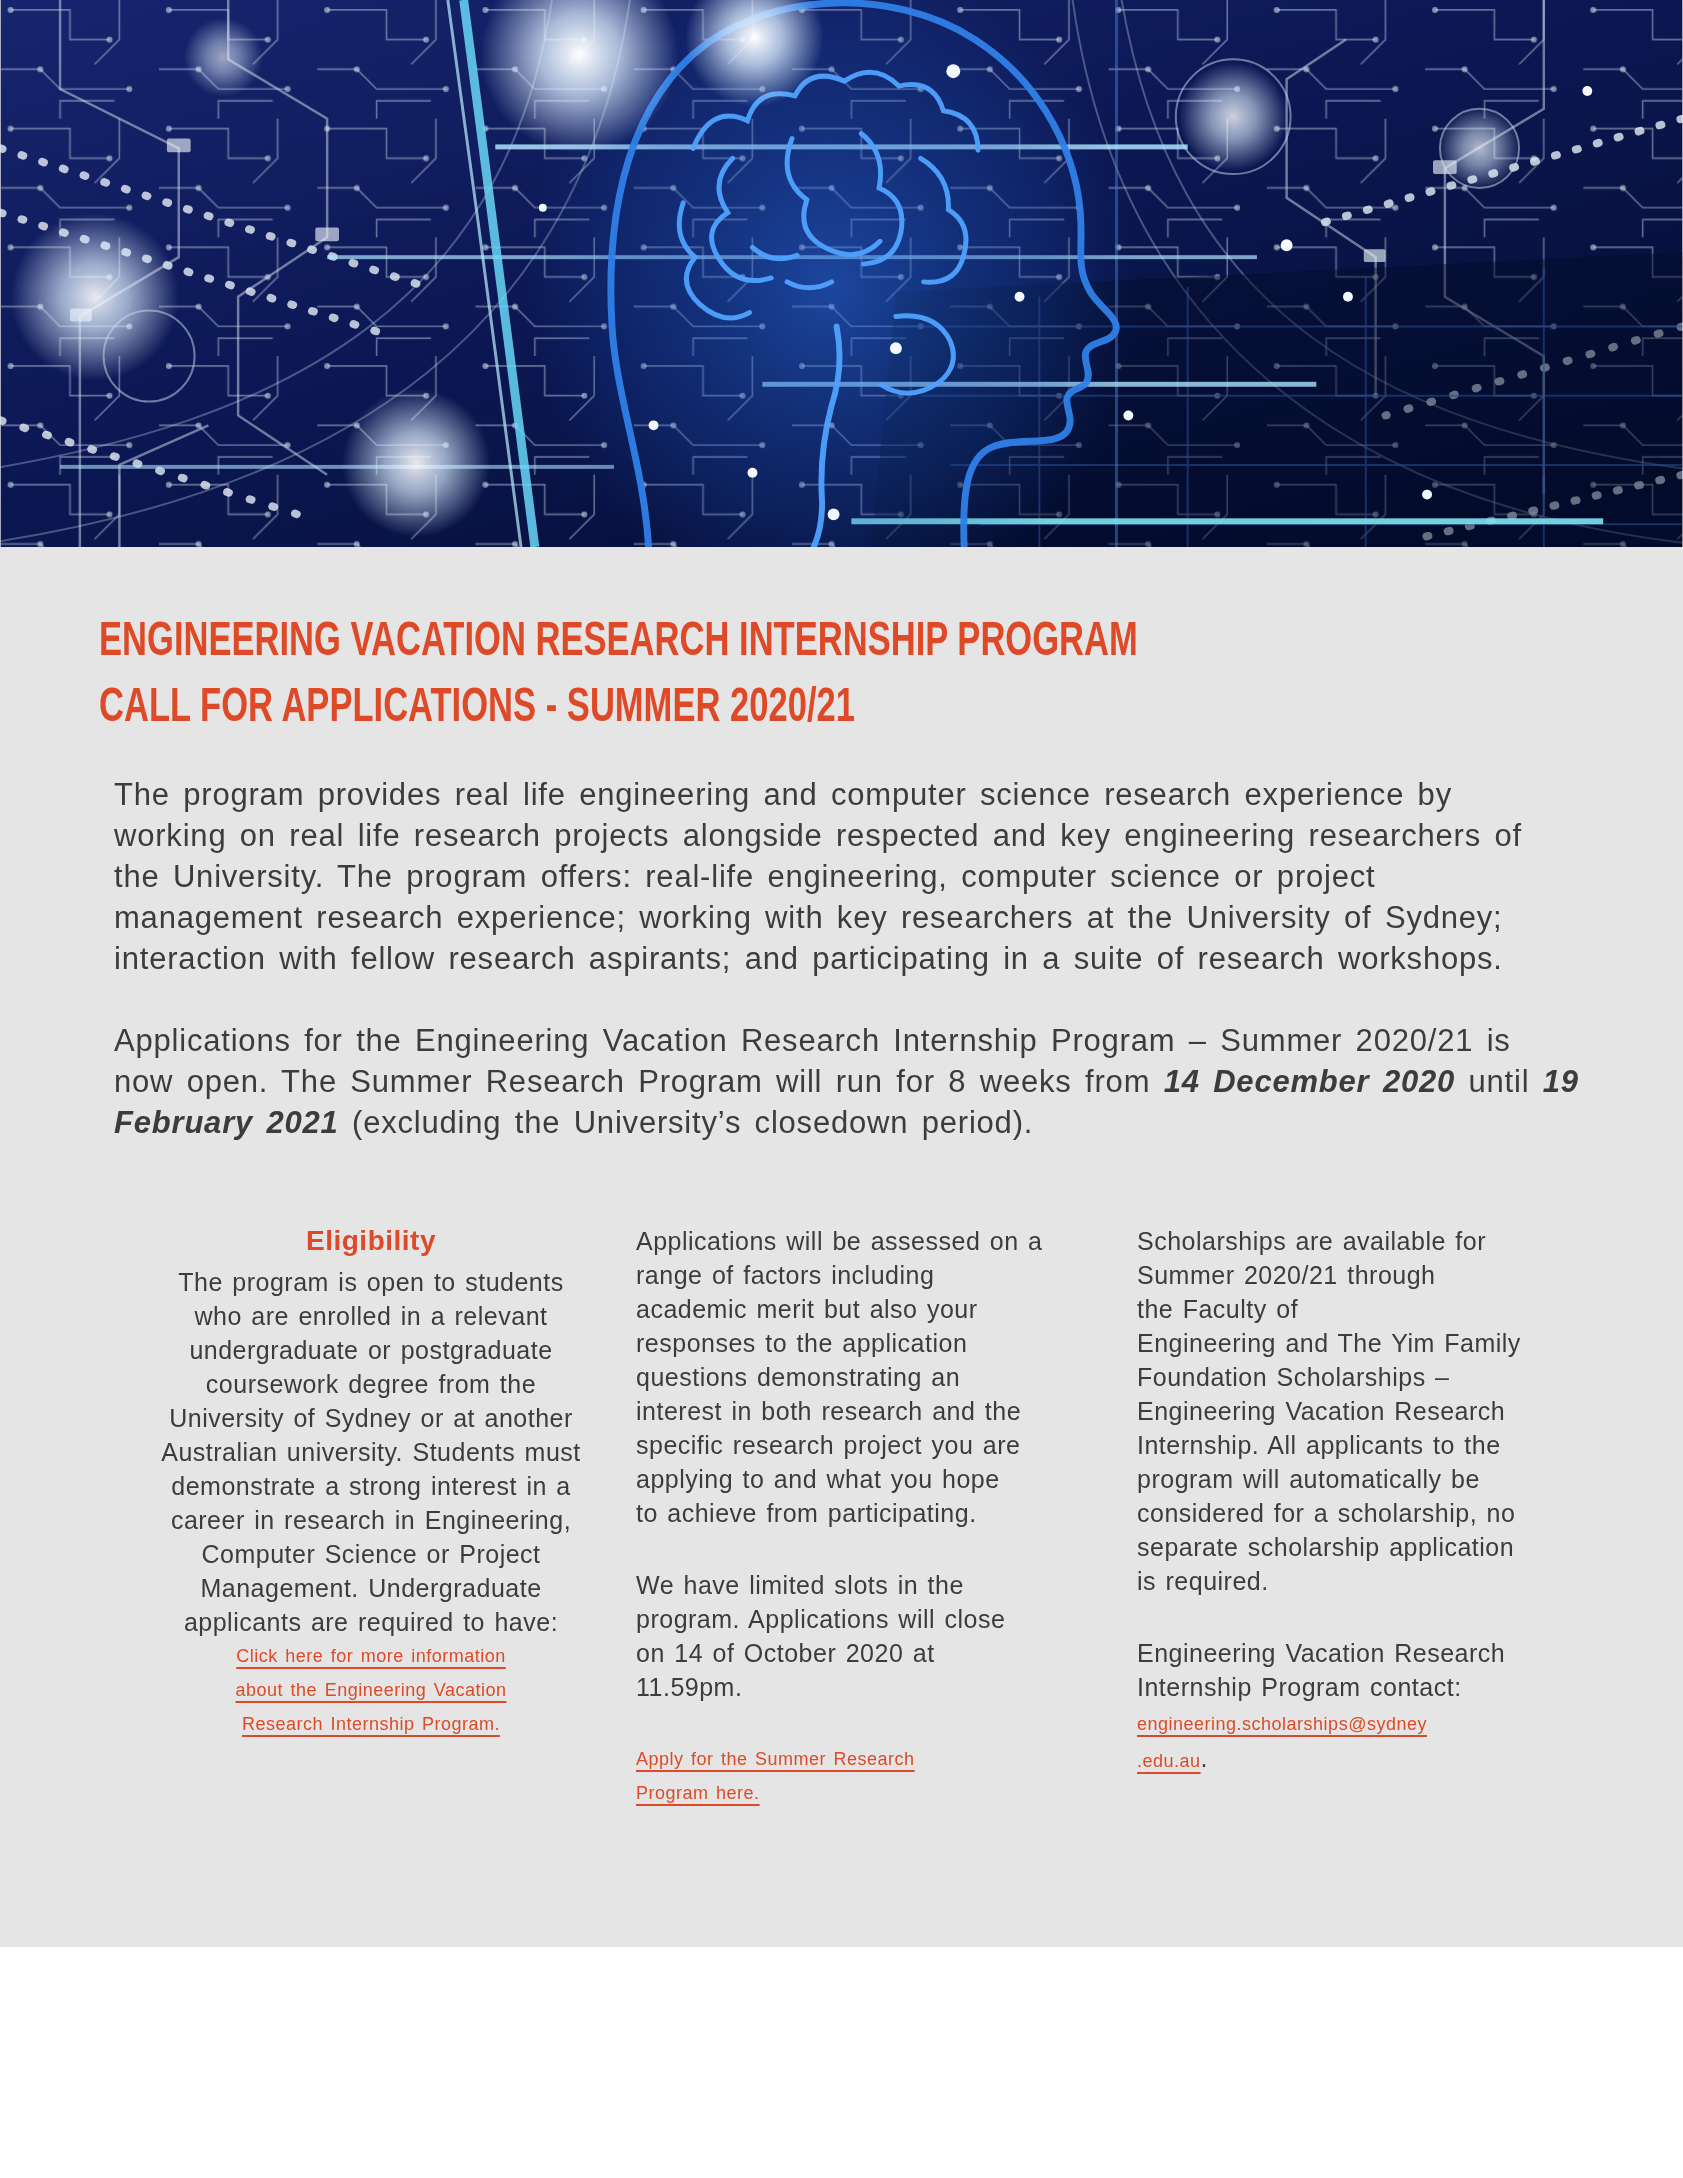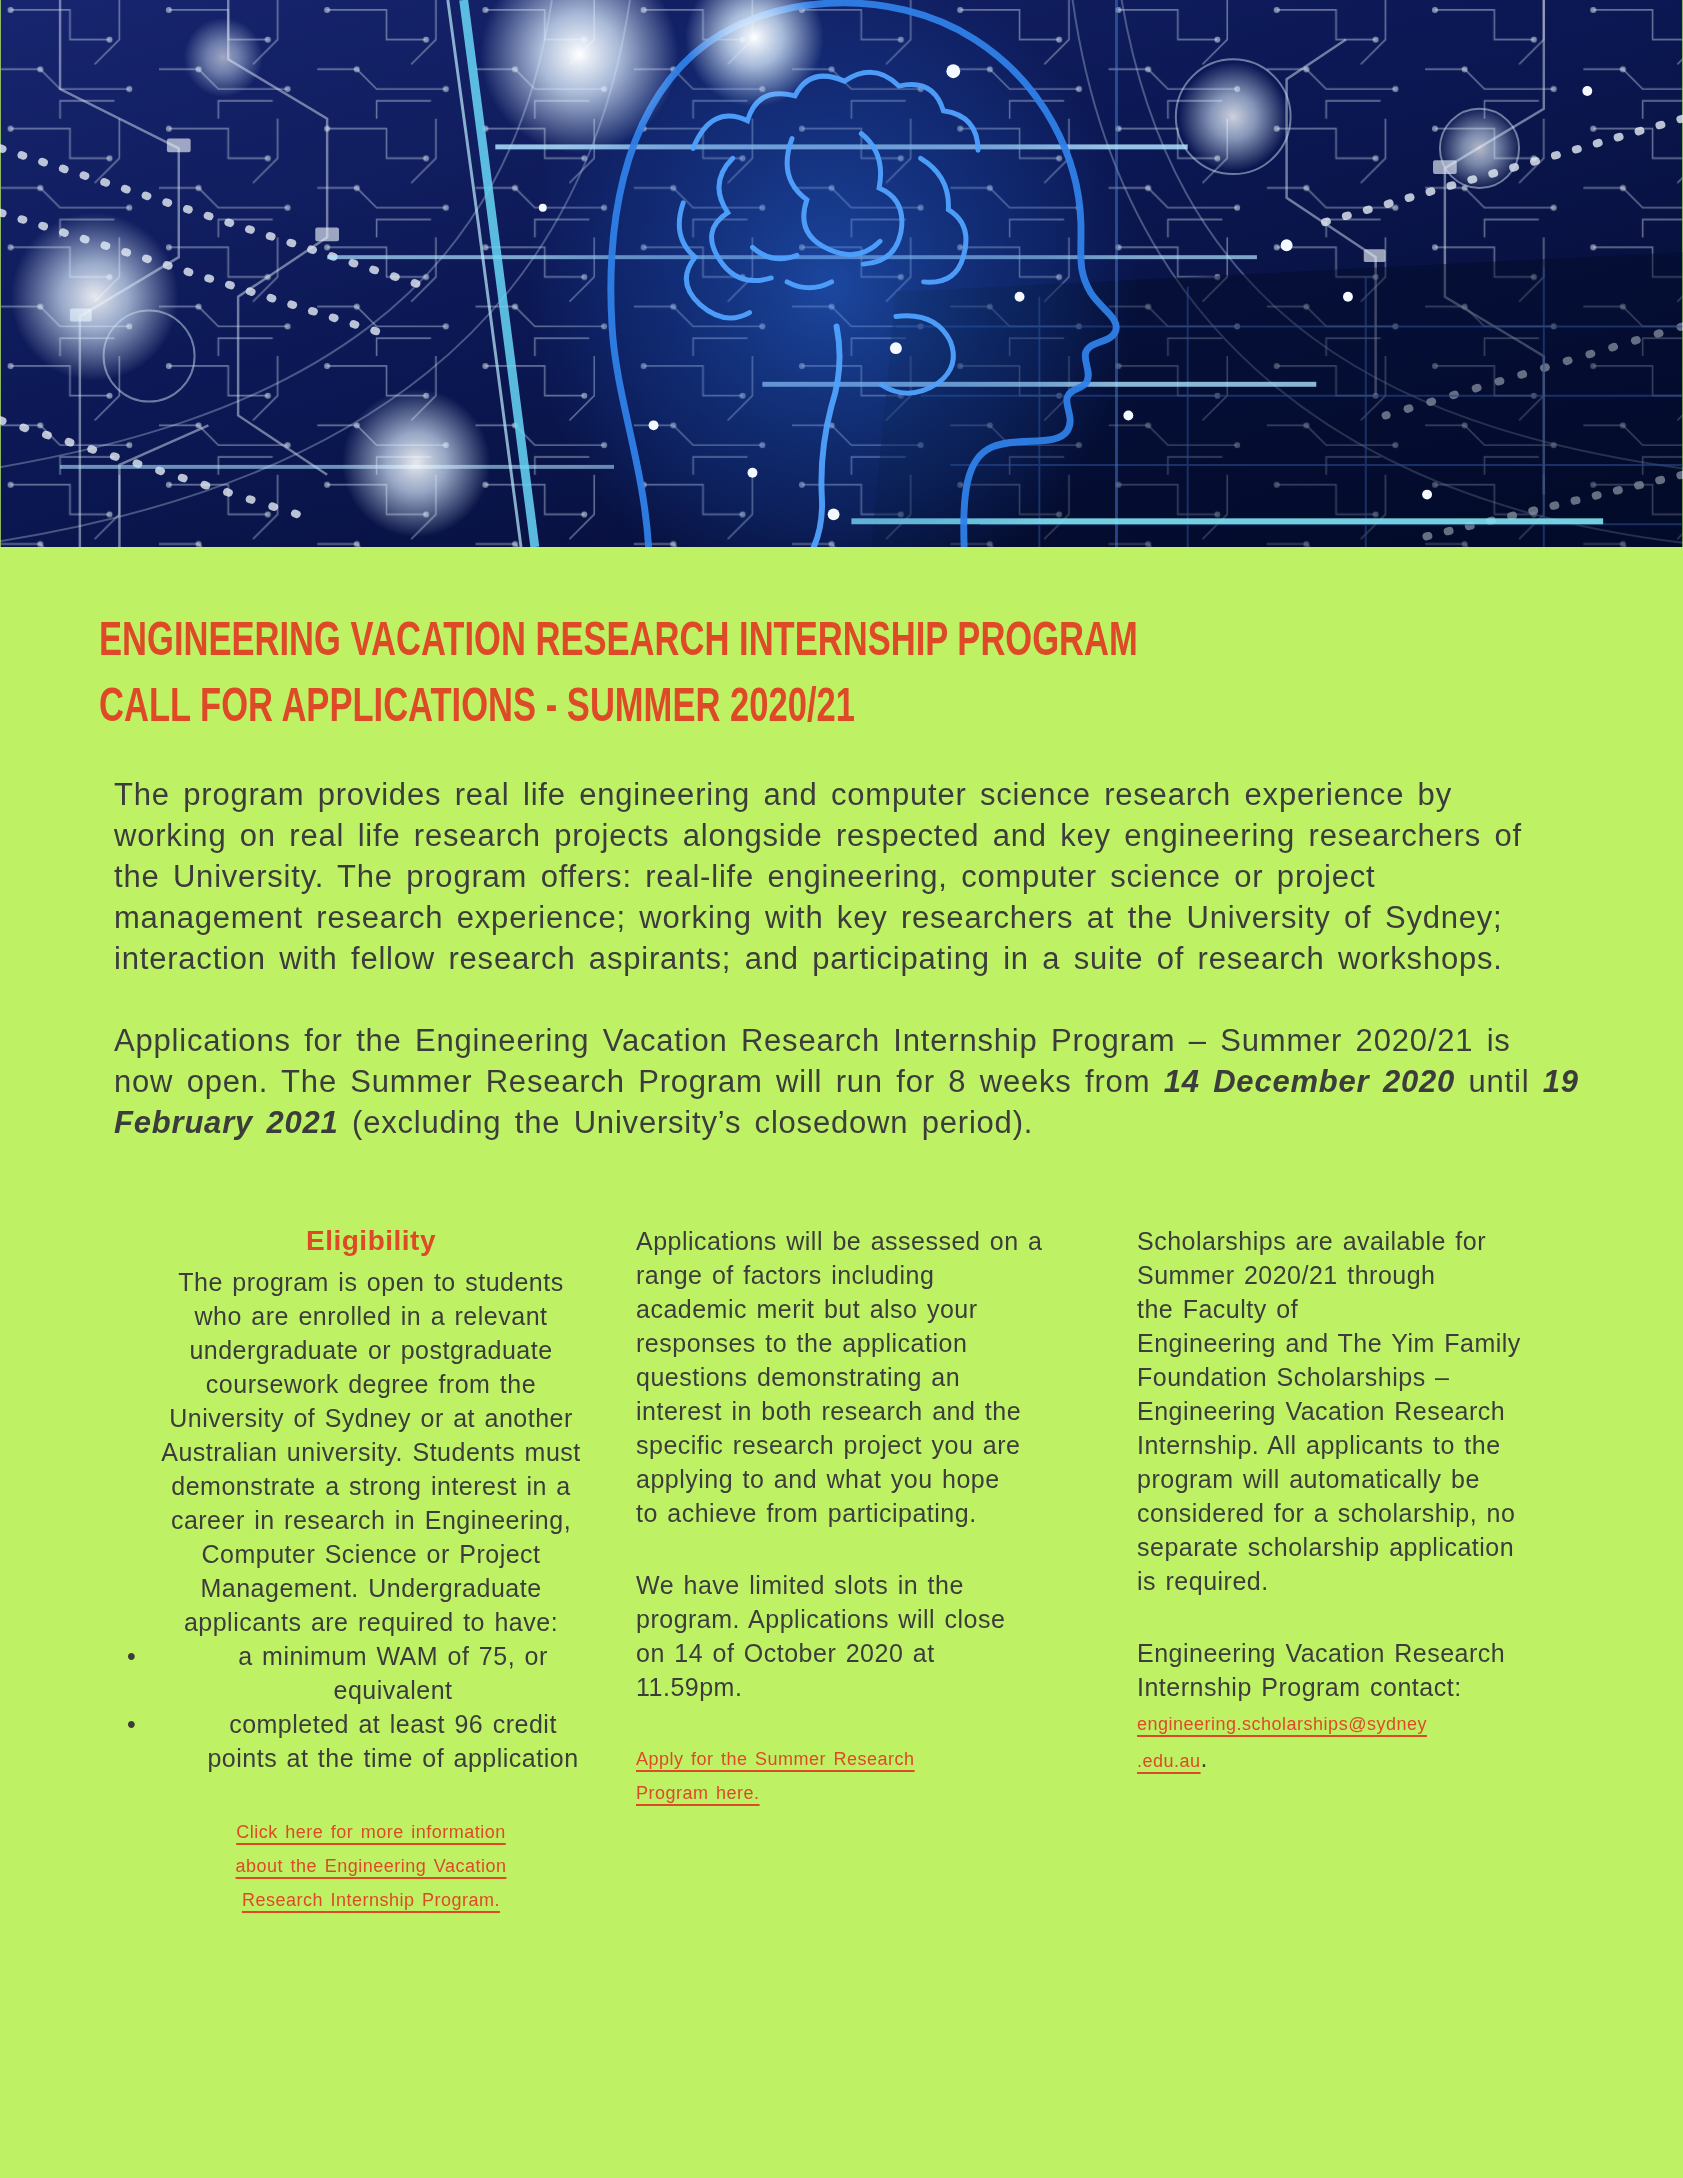--- a/index.html
+++ b/index.html
@@ -1,20 +1,20 @@
 <!DOCTYPE html>
 <html style="--accent: #de4a27; --body_text: #3c3c3c;"><head>
 <meta charset="utf-8">
 <style>
   html,body{margin:0;padding:0;background:#ffffff;}
   .page{
     position:relative;
     width:1683px;
-    height:2178px;
-    background:#bef264;
+    height:1947px;
+    background:#e5e5e5;
     overflow:hidden;
     font-family:"Liberation Sans","DejaVu Sans",sans-serif;
     color:var(--body_text,#3c3c3c);
   }
   .hero{position:absolute;left:0;top:0;width:1683px;height:547px;}
   .hero svg{display:block;}
 
   .title{
     position:absolute;left:99px;top:606px;margin:0;
     color:var(--accent,#de4a27);
@@ -242,26 +242,20 @@
 who are enrolled in a relevant
 undergraduate or postgraduate
 coursework degree from the
 University of Sydney or at another
 Australian university. Students must
 demonstrate a strong interest in a
 career in research in Engineering,
 Computer Science or Project
 Management. Undergraduate
 applicants are required to have:</p>
-    <ul class="bullets">
-      <li>a minimum WAM of 75, or
-equivalent</li>
-      <li>completed at least 96 credit
-points at the time of application</li>
-    </ul>
     <a class="link">Click here for more information
 about the Engineering Vacation
 Research Internship Program.</a>
   </div>
 
   <div class="col" id="col-application">
     <p class="col-p">Applications will be assessed on a
 range of factors including
 academic merit but also your
 responses to the application

